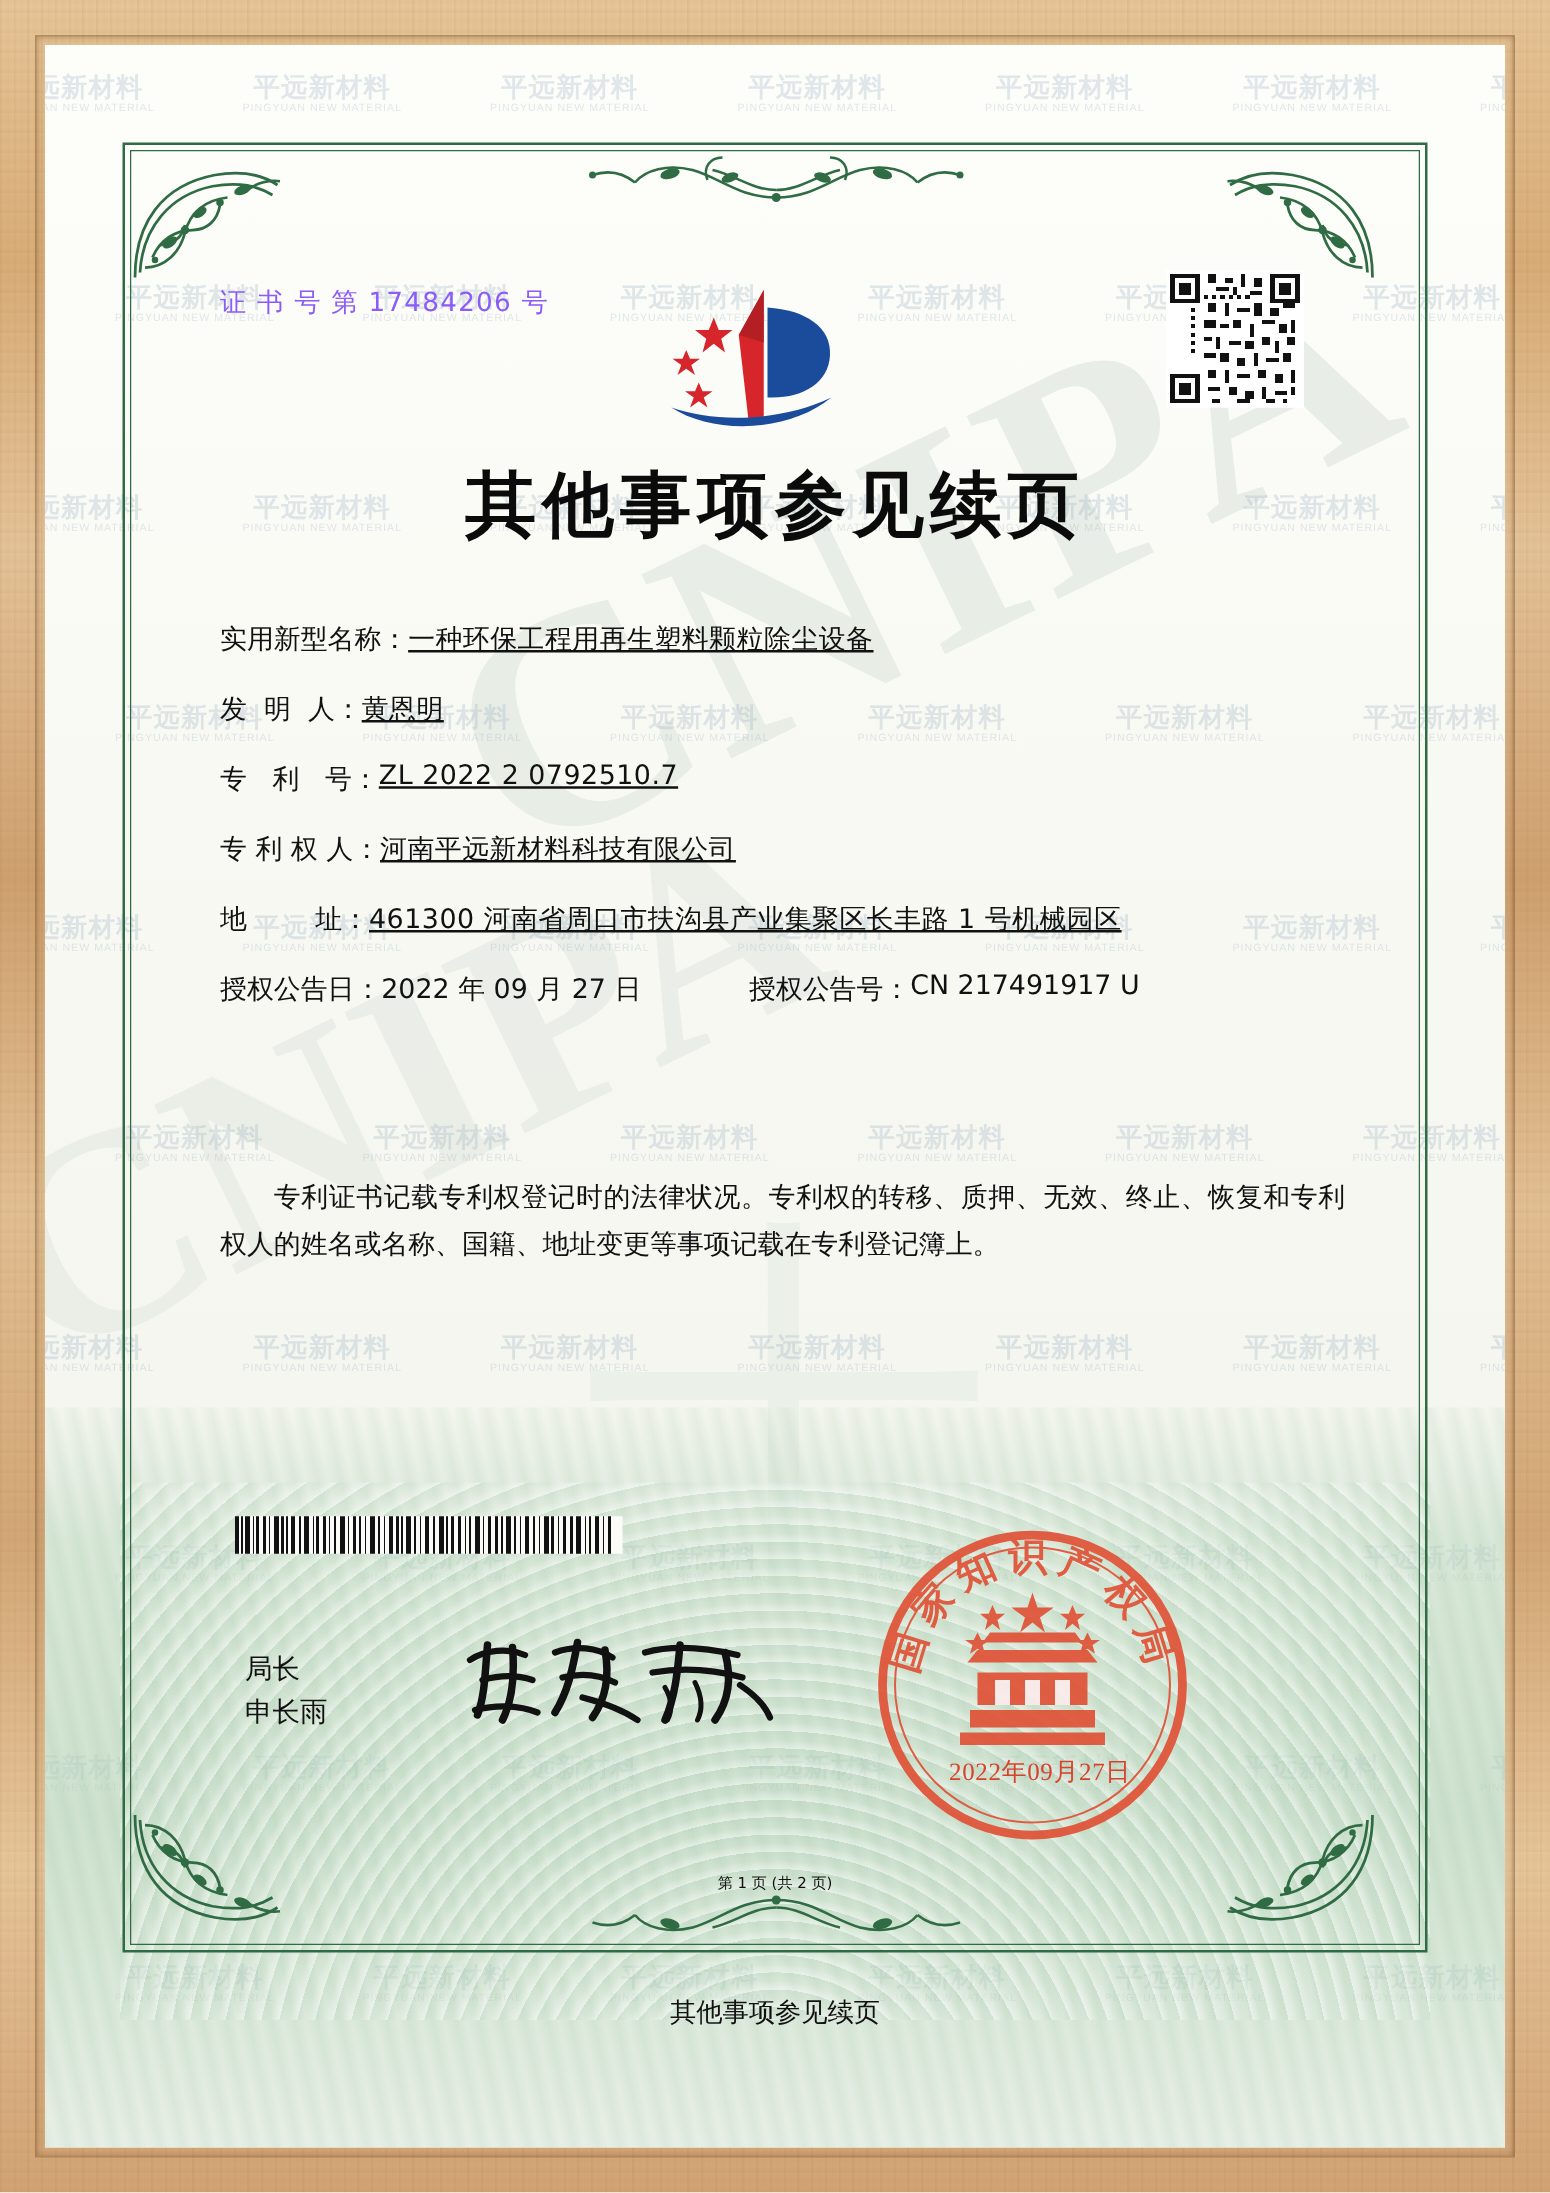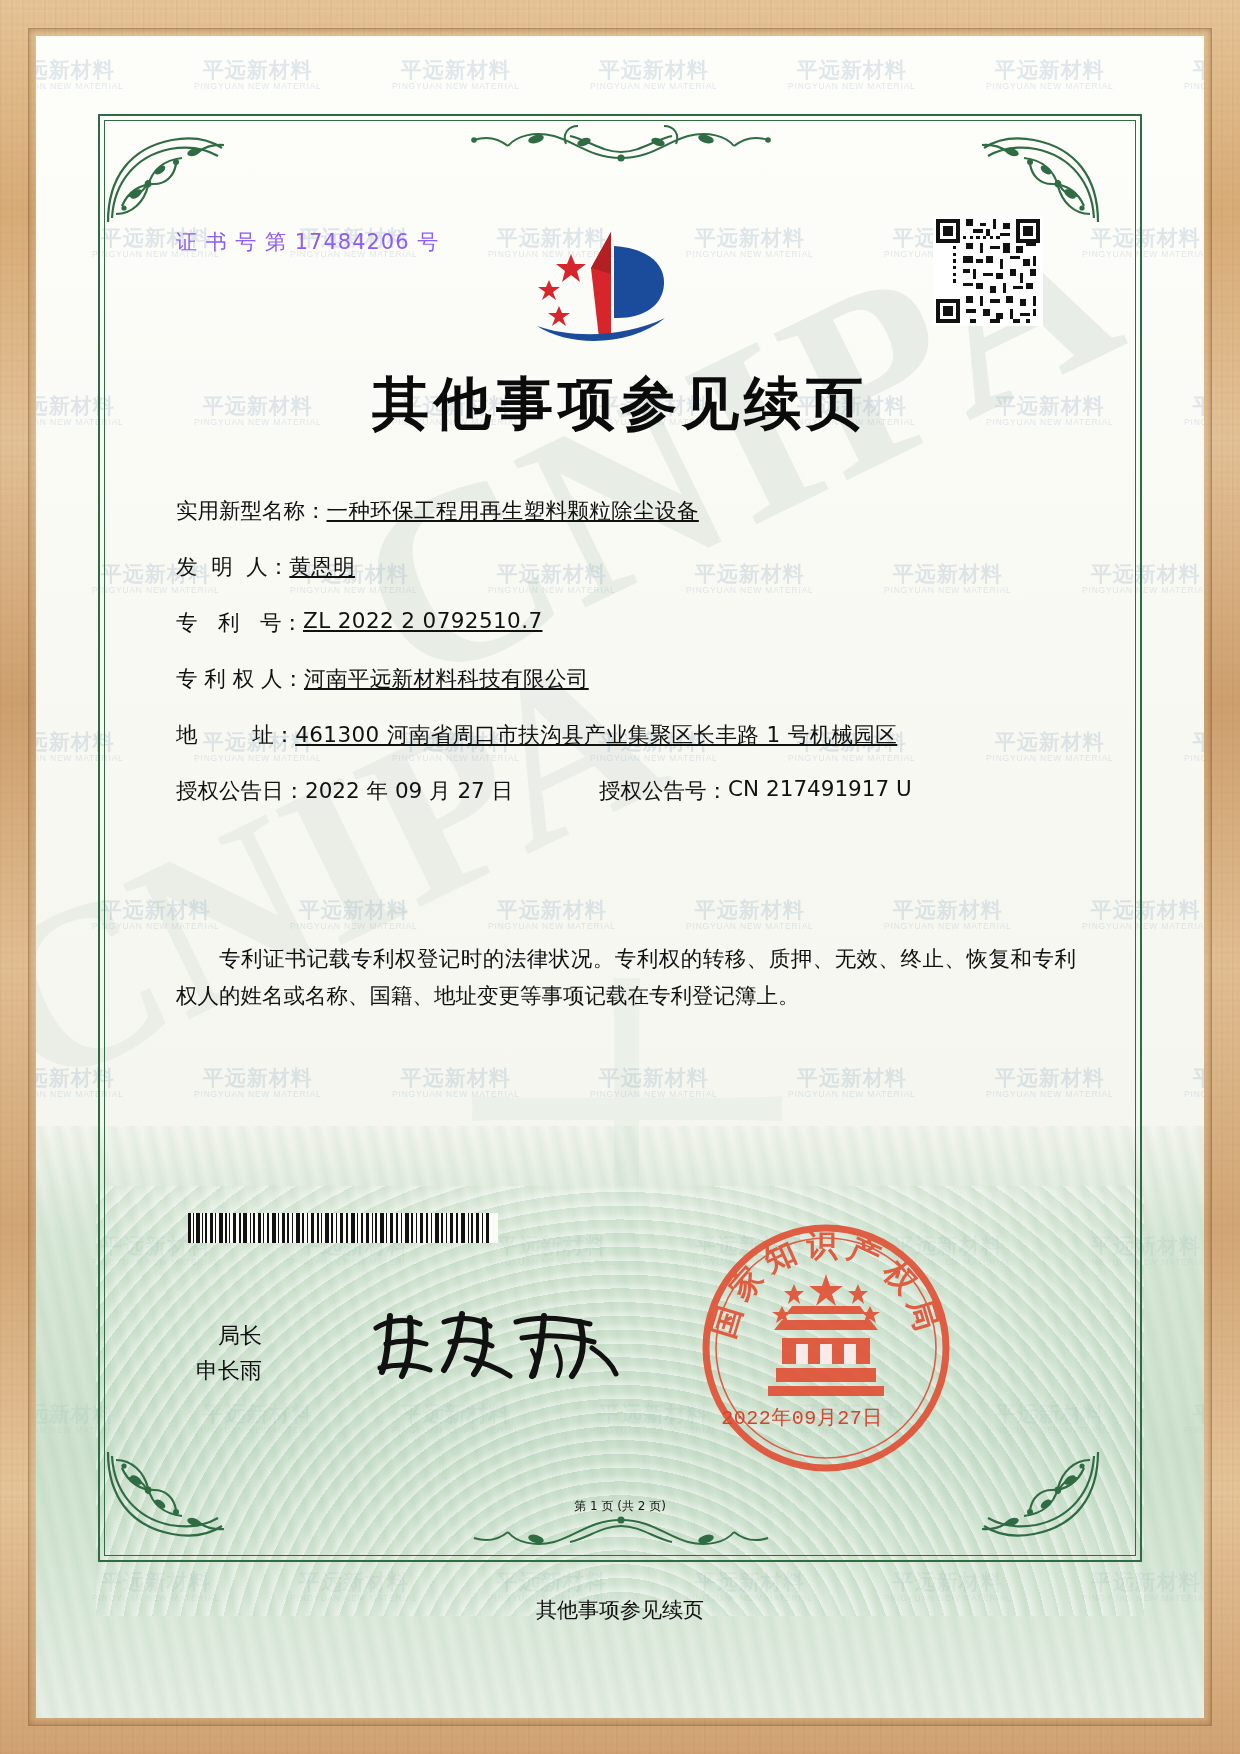--- a/index.html
+++ b/index.html
@@ -275,40 +275,39 @@
 
   
   .seal {
     position: absolute;
     left: 660px; top: 1182px;
     width: 260px; height: 260px;
     z-index: 6;
   }
   .seal-date {
     position: absolute;
-    left: 666px; top: 1368px;
+    left: 696px; top: 1368px;
     width: 200px;
     text-align: center;
     font-size: 20px;
     color: #d8412a;
     letter-spacing: 0.5px;
-    font-family: Liberation Mono, monospace;
+    font-family: Liberation Serif, serif;
     z-index: 7;
   }
 
   
   .sig-label {
     position: absolute;
     left: 160px; top: 1282px;
     font-size: 22px;
     color: #111;
     line-height: 1.6;
     z-index: 5;
     font-family: "DejaVu Sans", sans-serif;
-    text-align: right;
   }
   .sig-script {
     position: absolute;
     left: 330px; top: 1262px;
     width: 260px; height: 90px;
     z-index: 5;
   }
 
   .page-no {
     position: absolute;

